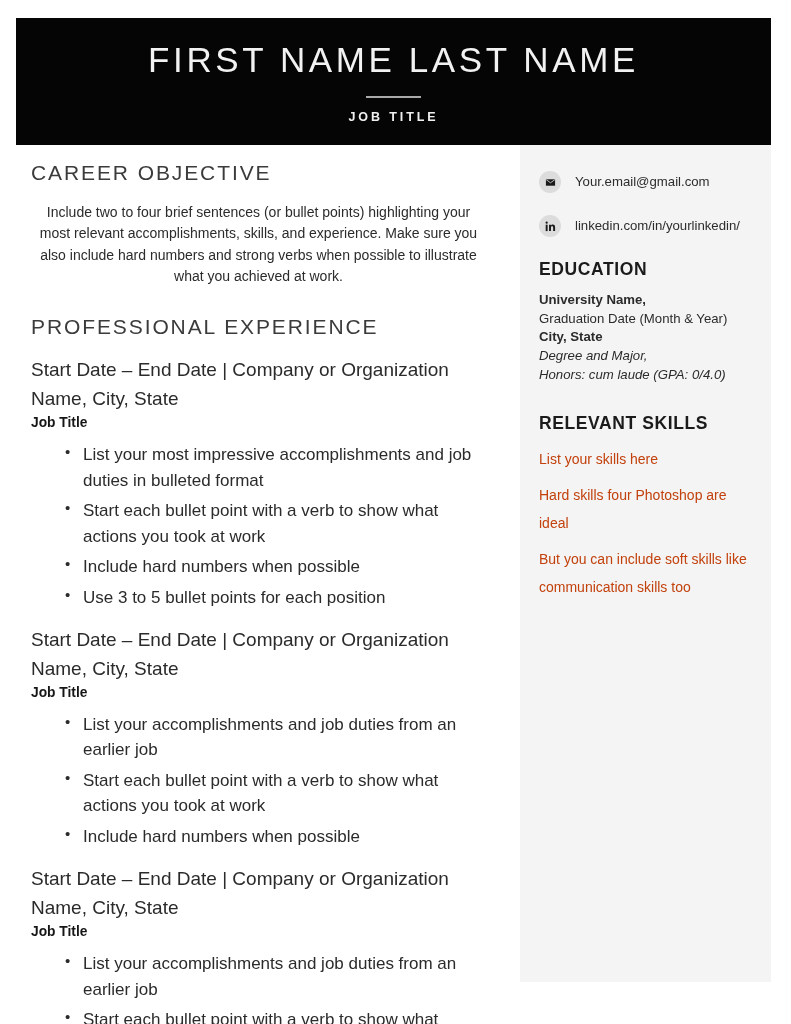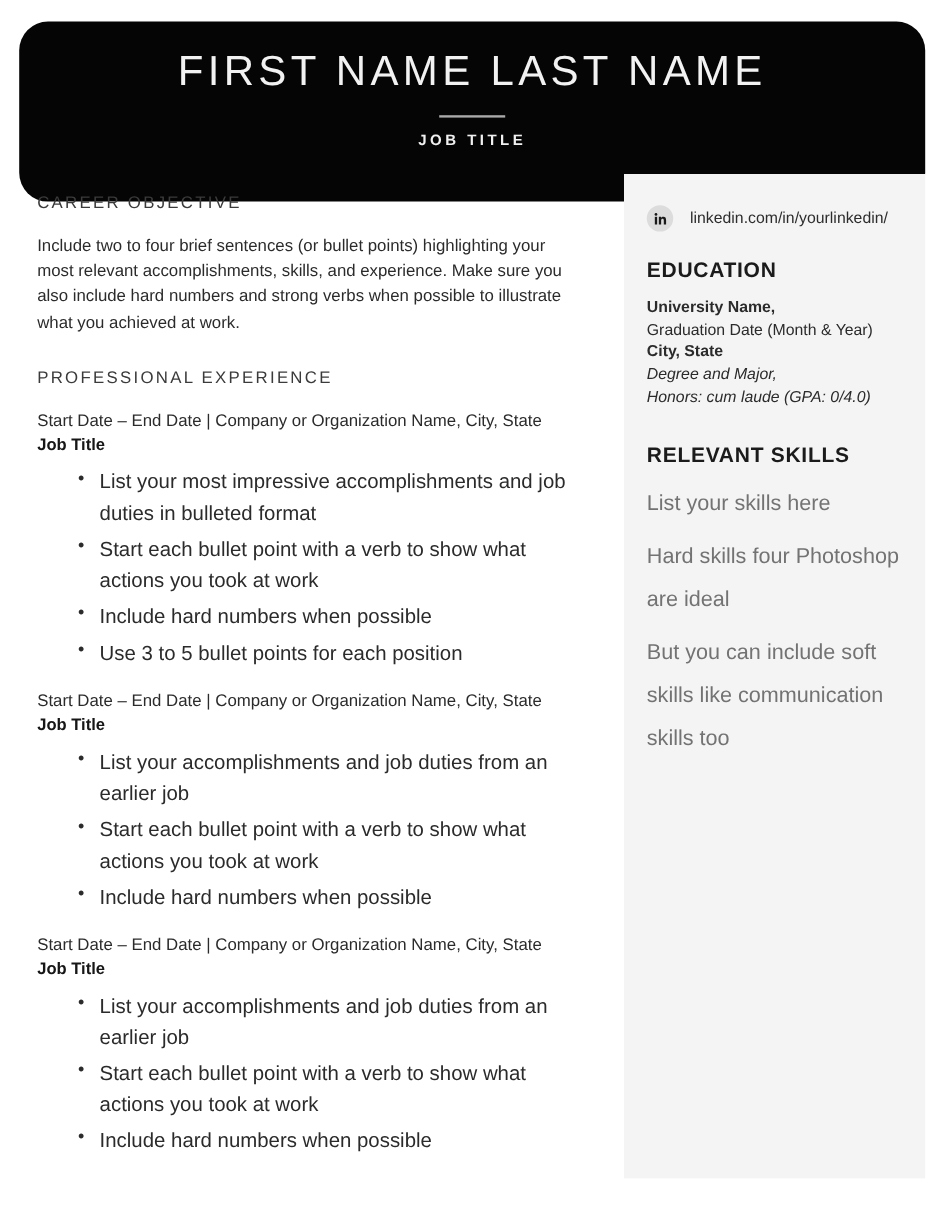--- a/index.html
+++ b/index.html
@@ -22,29 +22,28 @@
     background: #ffffff;
     overflow: hidden;
   }
 
   
   .header-banner {
     position: absolute;
     left: 16px;
     top: 18px;
     width: 755px;
-    height: 150px;
+    height: 127px;
     background: #050505;
     box-sizing: border-box;
     display: flex;
     flex-direction: column;
     align-items: center;
     justify-content: flex-start;
     padding-top: 22px;
-    border-radius: 24px;
   }
   .full-name {
     color: #f2f2f2;
     font-size: 35px;
     font-weight: 300;
     letter-spacing: 3.6px;
     line-height: 1.12;
     white-space: nowrap;
     text-align: center;
     margin: 0;
@@ -121,51 +120,52 @@
   }
   .edu-line.bold { font-weight: 700; }
   .edu-line.italic { font-style: italic; }
 
   .skills-list {
     margin: 0;
     padding: 0;
     list-style: none;
   }
   .skill-item {
-    font-size: 18px;
-    color: #737373;
+    font-size: 14px;
+    color: #c2410c;
     line-height: 2.0;
     margin-bottom: 8px;
   }
 
   
   .main {
     position: absolute;
     left: 31px;
     top: 160px;
     width: 465px;
   }
   .main-heading {
-    font-size: 14px;
+    font-size: 21px;
     font-weight: 500;
     color: #3b3b3b;
     letter-spacing: 1.9px;
     margin: 0 0 17px 0;
     line-height: 1.2;
   }
   .objective-text {
     font-size: 14px;
     color: #2b2b2b;
     line-height: 1.52;
     margin: 0 0 27px 0;
     width: 455px;
+    text-align: center;
   }
   .exp-block { margin-bottom: 9px; }
   .exp-meta {
-    font-size: 14px;
+    font-size: 19px;
     color: #2b2b2b;
     line-height: 1.5;
   }
   .exp-role {
     font-size: 13.8px;
     font-weight: 700;
     color: #161616;
     line-height: 1.5;
     margin-bottom: 8px;
   }
@@ -198,20 +198,29 @@
 
   <div class="header-banner">
     <div class="full-name">FIRST NAME LAST NAME</div>
     <div class="name-divider"></div>
     <div class="job-title-top">JOB TITLE</div>
   </div>
 
   <div class="sidebar">
 
     <ul class="contact-list">
+      <li class="contact-row">
+        <span class="contact-icon">
+          <svg width="11" height="11" viewBox="0 0 24 24" fill="#1a1a1a">
+            <path d="M2 5h20v14H2z" fill="#1a1a1a"></path>
+            <path d="M2.5 5.8L12 12.6l9.5-6.8" stroke="#dcdcdc" stroke-width="1.8" fill="none"></path>
+          </svg>
+        </span>
+        <span class="contact-text">Your.email@gmail.com</span>
+      </li>
       <li class="contact-row">
         <span class="contact-icon">
           <svg width="11" height="11" viewBox="0 0 24 24" fill="#1a1a1a">
             <rect x="1.5" y="8" width="4.2" height="14"></rect>
             <circle cx="3.6" cy="3.6" r="2.5"></circle>
             <path d="M8.8 8h4v2c.7-1.3 2.2-2.3 4.2-2.3 3.6 0 5 2.2 5 6.1V22h-4.2v-7.3c0-1.9-.7-3-2.4-3-1.5 0-2.4 1-2.4 3V22H8.8z"></path>
           </svg>
         </span>
         <span class="contact-text">linkedin.com/in/yourlinkedin/</span>
       </li>

